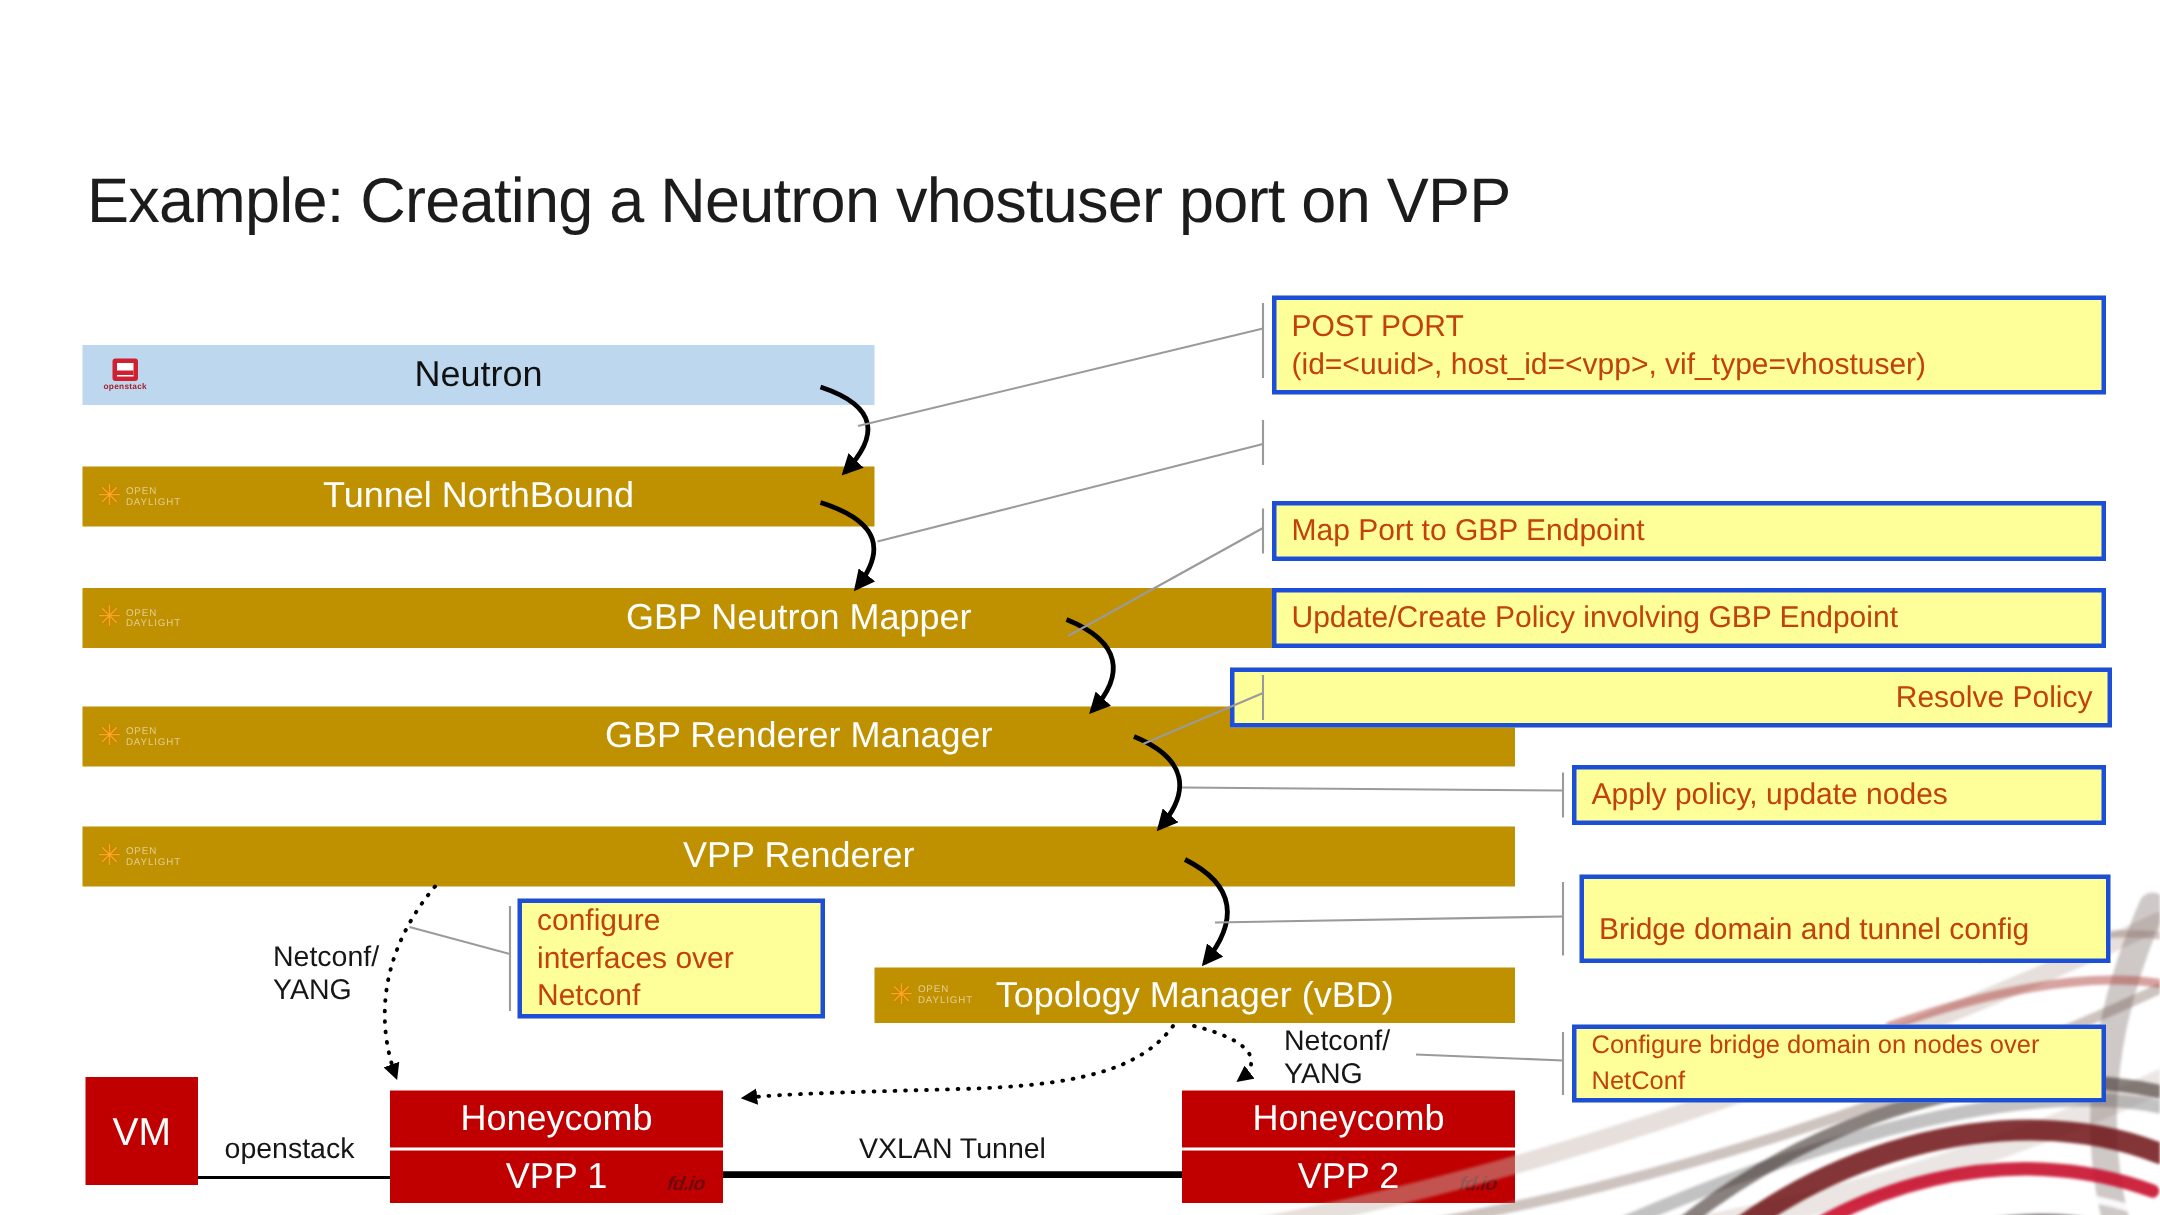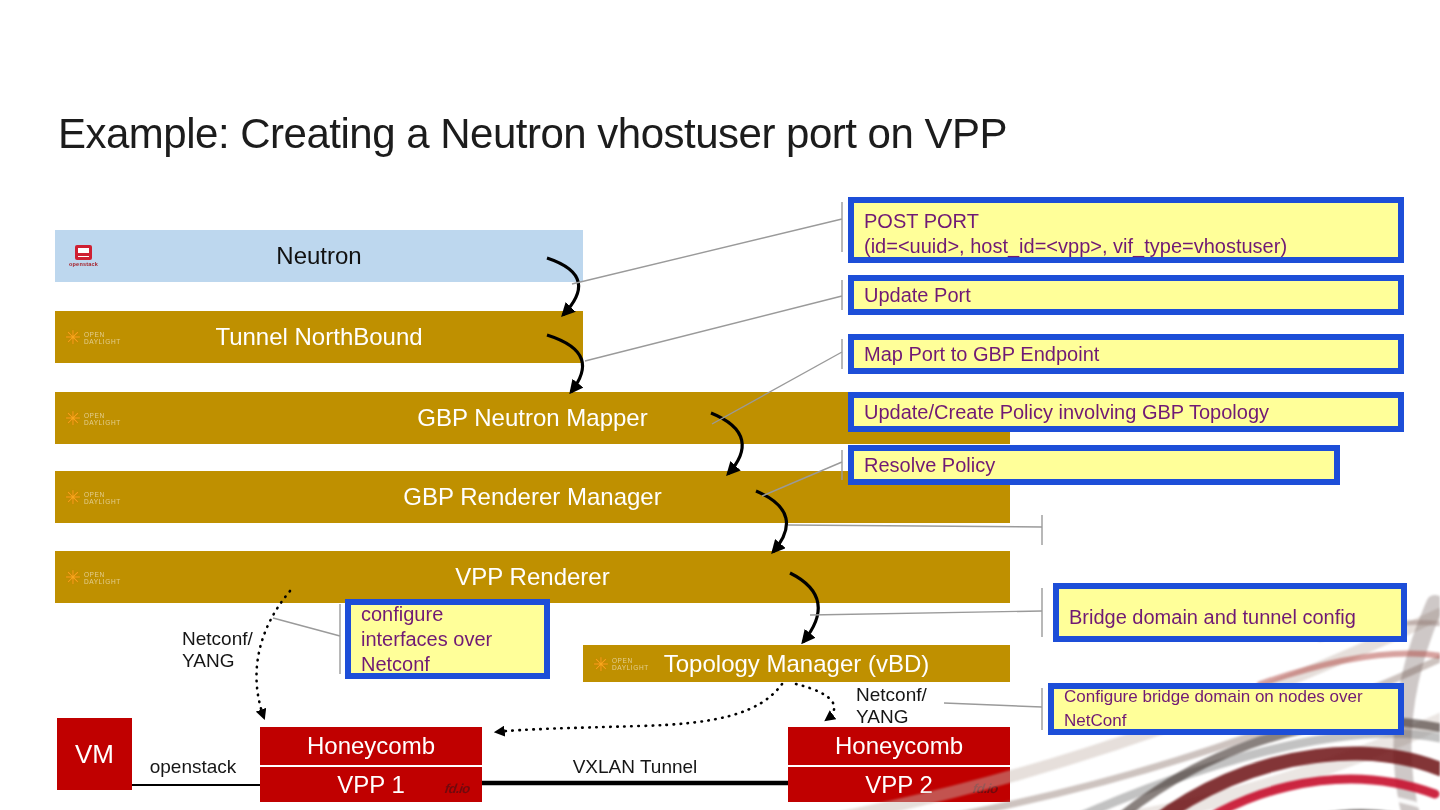--- a/index.html
+++ b/index.html
@@ -2,21 +2,21 @@
 <html><head>
 <meta charset="utf-8">
 <style>
   html,body{margin:0;padding:0;background:#ffffff;}
   .slide{position:relative;width:1440px;height:810px;background:#ffffff;overflow:hidden;
          font-family:Liberation Sans, sans-serif;margin-top:34px;}
   .abs{position:absolute;}
   
   .title{left:58px;top:76px;font-size:42px;color:#1c1c1c;letter-spacing:-0.5px;white-space:nowrap;}
   
-  .bar{height:52px;display:flex;align-items:center;justify-content:center;
+  .bar{height:40px;display:flex;align-items:center;justify-content:center;
        font-size:24px;color:#ffffff;}
   .bar-blue{background:#BDD7EE;color:#111111;}
   .bar-gold{background:#BF9000;}
   .bar-neutron{left:55px;top:196px;width:528px;}
   .bar-northbound{left:55px;top:277px;width:528px;}
   .bar-mapper{left:55px;top:358px;width:955px;}
   .bar-rendmgr{left:55px;top:437px;width:955px;}
   .bar-vpprend{left:55px;top:517px;width:955px;}
   .bar-topology{left:583px;top:611px;width:427px;height:37px;}
   
@@ -27,28 +27,28 @@
             letter-spacing:.6px;color:rgba(255,255,255,0.55);}
   .os-logo{position:absolute;left:14px;top:50%;transform:translateY(-50%);
            display:flex;flex-direction:column;align-items:center;}
   .os-cube{width:17px;height:15px;background:#cf2032;border-radius:2px;position:relative;}
   .os-cube:before{content:"";position:absolute;left:3px;right:3px;top:3px;bottom:3px;background:#ffffff;}
   .os-cube:after{content:"";position:absolute;left:3px;right:3px;top:8px;height:3px;background:#cf2032;}
   .os-text{font-size:5.5px;font-weight:bold;color:#a52029;margin-top:1px;letter-spacing:.2px;}
   .fdio{position:absolute;right:12px;bottom:6px;font-style:italic;font-weight:800;
         font-size:13px;color:#70090d;transform:skewX(-8deg);letter-spacing:-0.5px;}
   
-  .callout{background:#FFFF99;border:6px solid #1d4ed8;color:#701a75;font-size:20px;
+  .callout{background:#FFFF99;border:3px solid #1d4ed8;color:#c2410c;font-size:20px;
            line-height:25px;padding:6px 10px;white-space:pre-line;box-sizing:border-box;
            display:flex;flex-direction:column;justify-content:center;}
   .co-post{left:848px;top:163px;width:556px;height:66px;justify-content:flex-start;}
   .co-update{left:848px;top:241px;width:556px;height:40px;}
   .co-map{left:848px;top:300px;width:556px;height:40px;}
   .co-updcreate{left:848px;top:358px;width:556px;height:40px;}
-  .co-resolve{left:848px;top:411px;width:492px;height:40px;}
+  .co-resolve{left:820px;top:411px;width:588px;height:40px;text-align:right;}
   .co-apply{left:1048px;top:476px;width:356px;height:40px;}
   .co-bridge{left:1053px;top:549px;width:354px;height:59px;justify-content:flex-end;}
   .co-confbridge{left:1048px;top:649px;width:356px;height:52px;font-size:17px;line-height:24px;}
   .co-confint{left:345px;top:565px;width:205px;height:80px;font-size:20px;line-height:25px;
               justify-content:center;}
   
   .rednode{background:#C00000;color:#ffffff;}
   .vm-box{left:57px;top:684px;width:75px;height:72px;display:flex;align-items:center;
           justify-content:center;font-size:26px;}
   .hc-box{width:222px;height:75px;display:flex;flex-direction:column;}
@@ -153,24 +153,24 @@
       <span class="odl-text">
         <span>OPEN</span>
         <span>DAYLIGHT</span>
       </span>
     </span>
     <span>Topology Manager (vBD)</span>
   </div>
 
   <div class="abs callout co-post boxes-layer">POST PORT
 (id=&lt;uuid&gt;, host_id=&lt;vpp&gt;, vif_type=vhostuser)</div>
-  <div class="abs callout co-update boxes-layer">Update Port</div>
   <div class="abs callout co-map boxes-layer">Map Port to GBP Endpoint</div>
-  <div class="abs callout co-updcreate boxes-layer">Update/Create Policy involving GBP Topology</div>
+  <div class="abs callout co-updcreate boxes-layer">Update/Create Policy involving GBP Endpoint</div>
   <div class="abs callout co-resolve boxes-layer">Resolve Policy</div>
+  <div class="abs callout co-apply boxes-layer">Apply policy, update nodes</div>
   <div class="abs callout co-bridge boxes-layer">Bridge domain and tunnel config</div>
   <div class="abs callout co-confbridge boxes-layer">Configure bridge domain on nodes over NetConf</div>
   <div class="abs callout co-confint boxes-layer">configure
 interfaces over
 Netconf</div>
 
   <div class="abs rednode vm-box">
     <span>VM</span>
   </div>
   <div class="abs rednode hc-box hc1">

